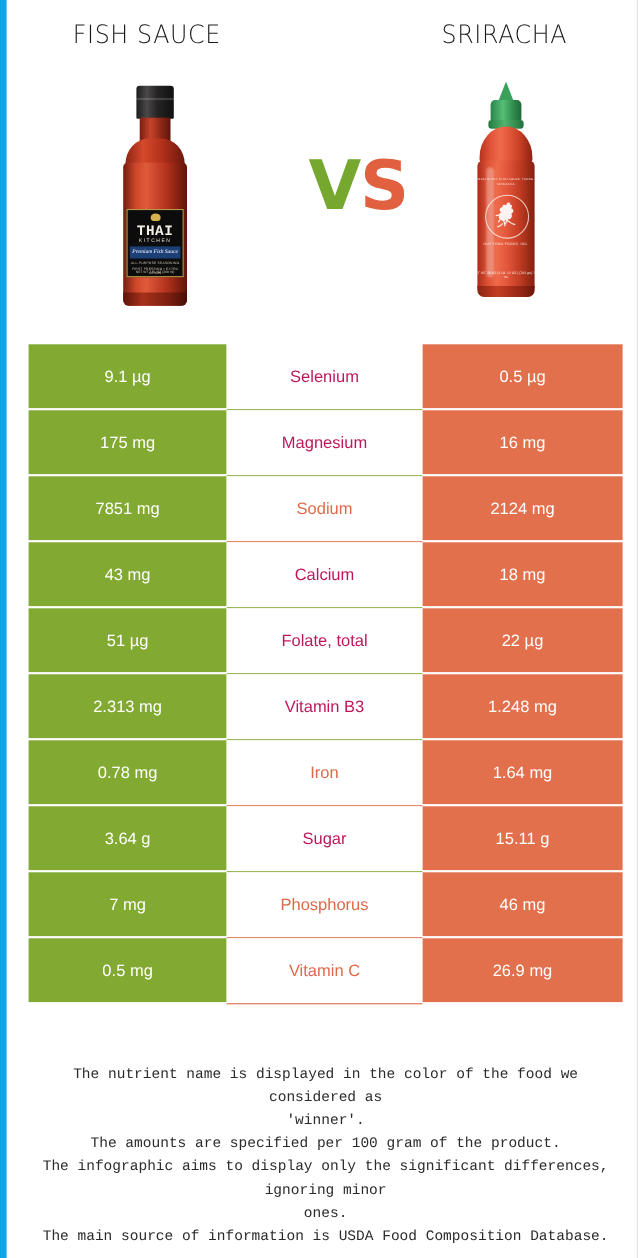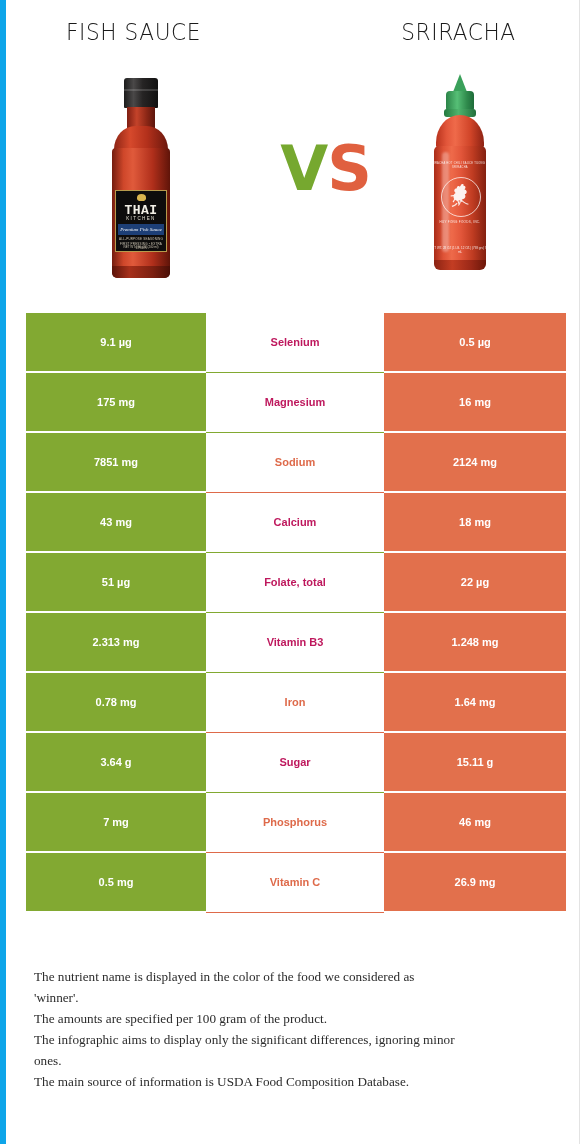--- a/index.html
+++ b/index.html
@@ -345,22 +345,22 @@
   .row {
     position: relative;
     display: flex;
     height: 58px;
     margin-bottom: 2px;
   }
   .cell {
     display: flex;
     align-items: center;
     justify-content: center;
-    font-size: 11px;
-    font-weight: 700;
+    font-size: 15px;
+    font-weight: 400;
     box-sizing: border-box;
   }
   .cell-left {
     width: 180px;
     background: #82a932;
     color: #ffffff;
   }
   .cell-mid {
     width: 178px;
     background: #ffffff;
@@ -382,25 +382,25 @@
     background: #82a932;
   }
   .divider.win-right { background: #de6a4a; }
 
   
   .footer {
     position: absolute;
     left: 28px;
     top: 966px;
     width: 524px;
-    text-align: left;
+    text-align: center;
     color: #2b2b2b;
     font-size: 13.2px;
     line-height: 21px;
-    font-family: Liberation Serif, serif;
+    font-family: Liberation Mono, monospace;
   }
   .footer p { margin: 0; }
 </style>
 </head>
 <body>
 
 <div class="page">
 
   <div class="header">
     <div class="title title-left">FISH SAUCE</div>

